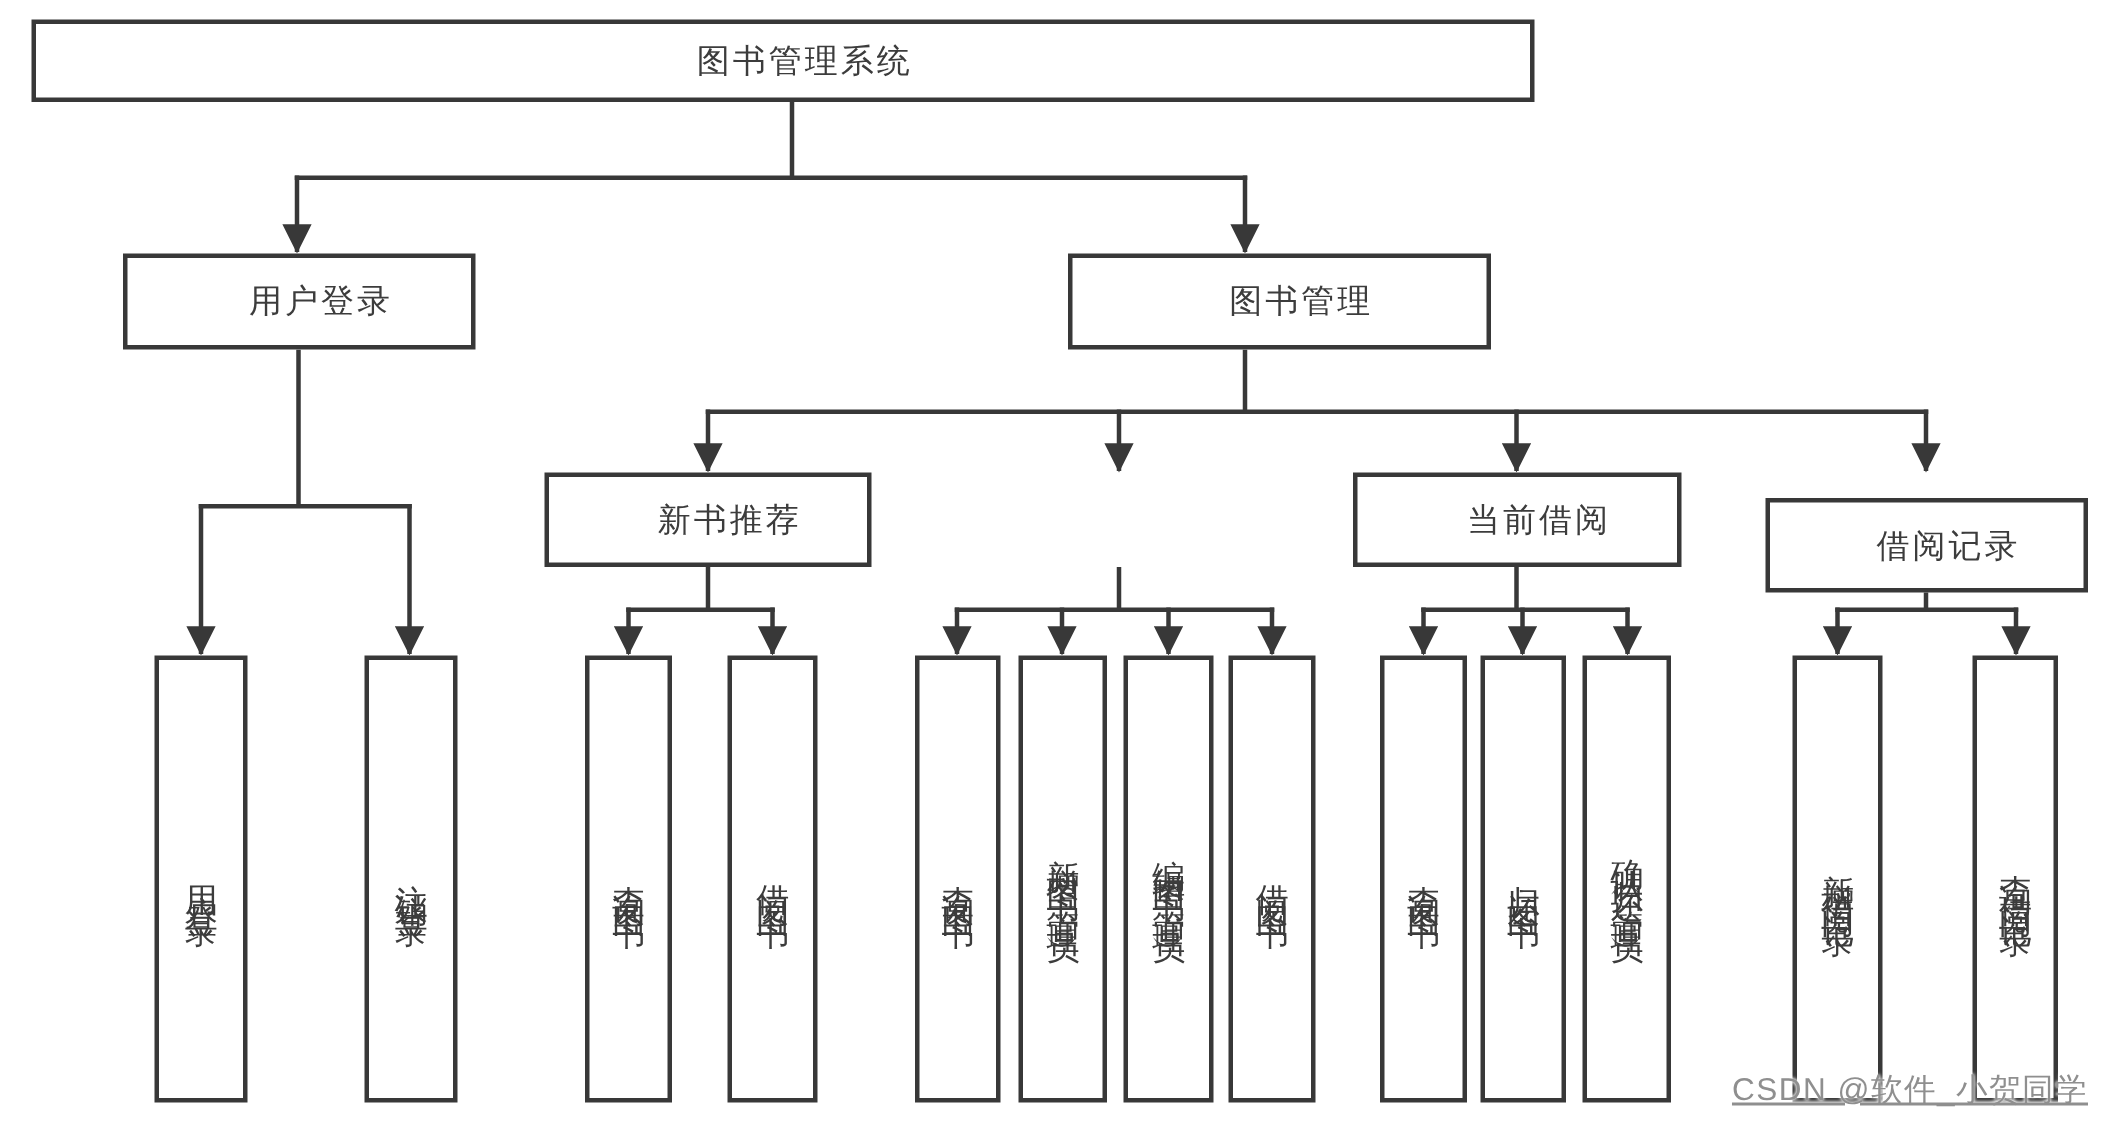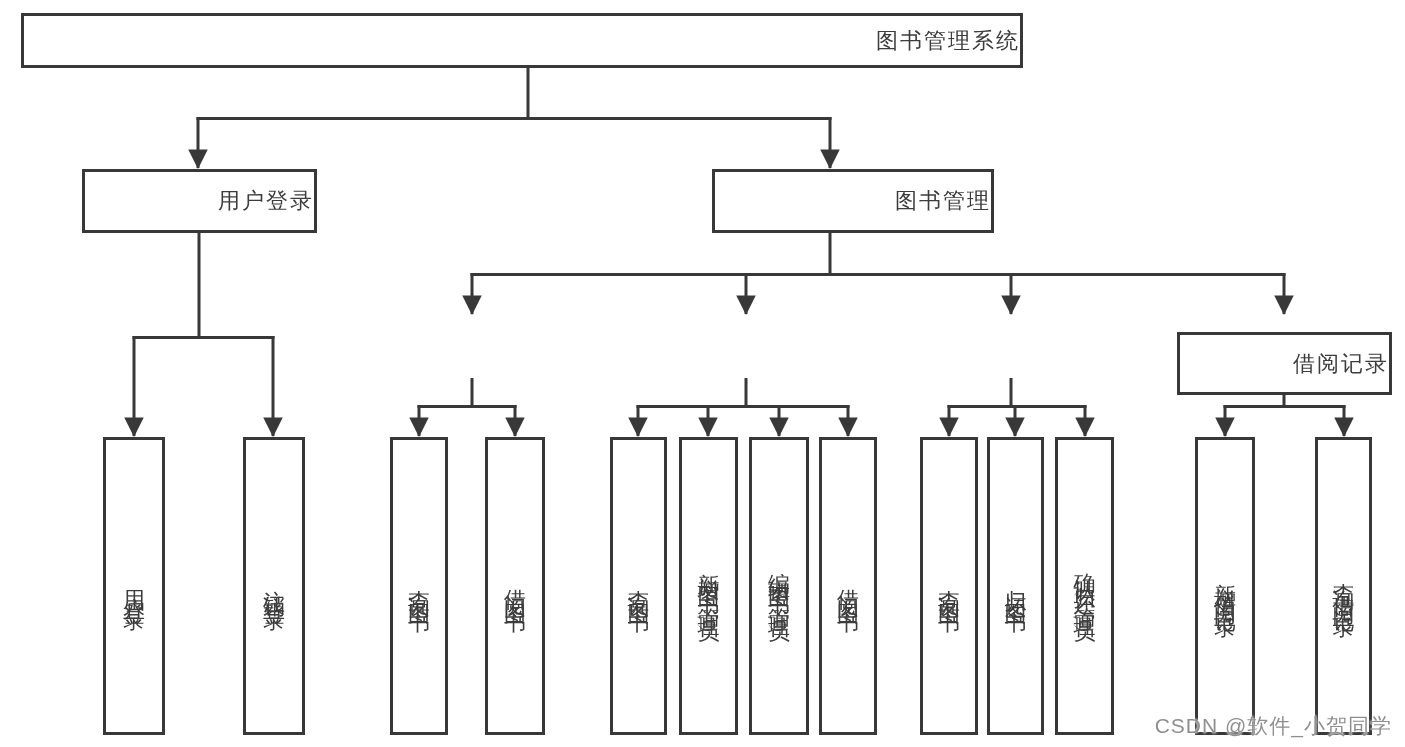--- a/index.html
+++ b/index.html
@@ -8,41 +8,42 @@
   html,body{margin:0;padding:0;background:var(--background);}
   body{font-family:"Liberation Sans","DejaVu Sans",sans-serif;}
   .stage{position:relative;width:1405px;height:747px;background:var(--background);overflow:hidden;}
   .stage svg{position:absolute;left:0;top:0;}
   .stage svg path.wire{fill:none;stroke:var(--line);stroke-width:3;}
   .stage svg line.wire{stroke:var(--line);stroke-width:3;}
   .stage svg #ah path{fill:var(--line);}
   .hbox{
     position:absolute;box-sizing:border-box;background:#fff;
     border:3px solid var(--line);
-    display:flex;align-items:center;justify-content:flex-end;
+    display:flex;align-items:center;justify-content:center;
     font-size:22px;color:var(--text);letter-spacing:2px;
     z-index:2;
     padding-left:29px;
   }
   .vbox{
     position:absolute;box-sizing:border-box;background:#fff;
     border:3px solid var(--line);
     top:437px;height:298px;
     display:flex;align-items:center;justify-content:center;
     z-index:2;
   }
   .vbox span{
     writing-mode:vertical-rl;text-orientation:mixed;
     font-size:22px;color:var(--text);letter-spacing:7px;line-height:1.1;
     white-space:nowrap;
   }
   .watermark{
     position:absolute;right:13px;top:712px;z-index:5;
     font-size:21px;color:var(--watermark);letter-spacing:1px;
     text-shadow:0 0 2px #fff,0 0 3px #fff;
+    text-decoration:underline;
   }
 </style>
 </head>
 <body>
 
 <div class="stage">
 
   <svg width="1405" height="747">
     <defs>
       <marker id="ah" viewBox="0 0 10 10" refX="9.5" refY="5" markerWidth="9" markerHeight="6.5" orient="auto-start-reverse" markerUnits="strokeWidth">
@@ -97,20 +98,26 @@
     <span>图书管理系统</span>
   </div>
 
   <div class="hbox" style="left:82px;top:169px;width:235px;height:64px">
     <span>用户登录</span>
   </div>
   <div class="hbox" style="left:712px;top:169px;width:282px;height:64px">
     <span>图书管理</span>
   </div>
 
+  <div class="hbox" style="left:363px;top:315px;width:218px;height:63px">
+    <span>新书推荐</span>
+  </div>
+  <div class="hbox" style="left:902px;top:315px;width:219px;height:63px">
+    <span>当前借阅</span>
+  </div>
   <div class="hbox" style="left:1177px;top:332px;width:215px;height:63px">
     <span>借阅记录</span>
   </div>
 
   <div class="vbox" style="left:103px;width:62px">
     <span>用户登录</span>
   </div>
   <div class="vbox" style="left:243px;width:62px">
     <span>注销登录</span>
   </div>

